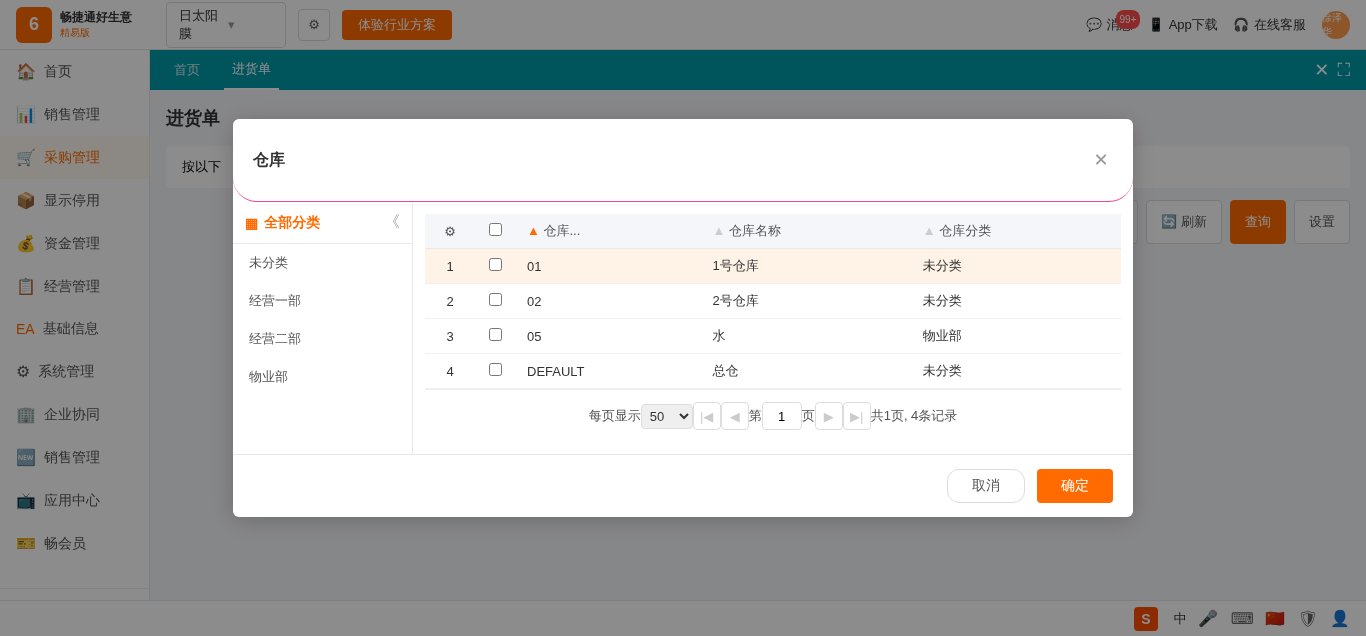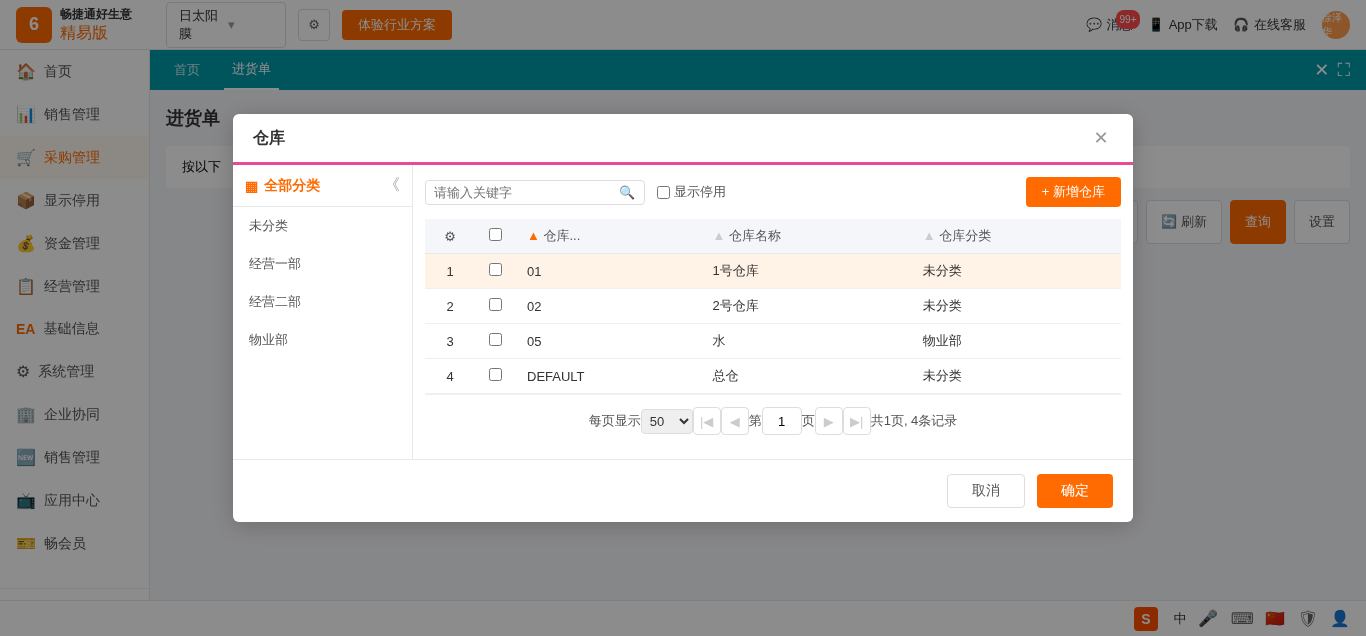--- a/index.html
+++ b/index.html
@@ -154,22 +154,23 @@
     .modal {
       background: #fff;
       border-radius: 6px;
       width: 900px;
       max-height: 620px;
       display: flex; flex-direction: column;
       box-shadow: 0 4px 24px rgba(0,0,0,0.2);
     }
     .modal-header {
       display: flex; align-items: center;
-      padding: 12px 20px;
-      border-bottom: 3px solid #ec4899;
+      padding: 29px 20px;
+      border-bottom: 1px solid #ec4899;
+      border-radius: 24px;
     }
     .modal-title { font-size: 16px; font-weight: bold; color: #333; flex: 1; }
     .modal-close {
       cursor: pointer; color: #999; font-size: 18px;
       width: 24px; height: 24px;
       display: flex; align-items: center; justify-content: center;
     }
     .modal-body { display: flex; flex: 1; overflow: hidden; }
 
     
@@ -261,21 +262,21 @@
       text-align: center; font-size: 13px;
     }
 
     
     .modal-footer {
       display: flex; justify-content: flex-end; gap: 12px;
       padding: 14px 20px;
       border-top: 1px solid #e8e8e8;
     }
     .btn-cancel {
-      padding: 7px 24px; border-radius: 4px;
+      padding: 7px 24px; border-radius: 12px;
       border: 1px solid #ddd; background: #fff;
       color: #555; cursor: pointer; font-size: 14px;
     }
     .btn-confirm {
       padding: 7px 24px; border-radius: 4px;
       border: none; background: #ff6b00;
       color: #fff; cursor: pointer; font-size: 14px;
     }
 
     
@@ -295,21 +296,21 @@
     }
   </style>
 </head>
 <body>
 
 <div class="top-header">
   <div class="logo-area">
     <div class="logo-icon">6</div>
     <div>
       <div style="font-size:12px;color:#333;font-weight:bold;">畅捷通好生意</div>
-      <div style="font-size:16px;color:#ff6b00;">精易版</div>
+      <div style="font-size:10px;color:#ff6b00;">精易版</div>
     </div>
   </div>
   <div class="store-selector">
     <span>日太阳膜</span>
     <span style="color:#999;margin-left:4px;">▾</span>
   </div>
   <div class="gear-btn">
     <span>⚙</span>
   </div>
   <div class="trial-btn">体验行业方案</div>
@@ -356,21 +357,21 @@
     </div>
     <div class="sidebar-item">
       <span class="sidebar-icon">💰</span>
       <span>资金管理</span>
     </div>
     <div class="sidebar-item">
       <span class="sidebar-icon">📋</span>
       <span>经营管理</span>
     </div>
     <div class="sidebar-item">
-      <span class="sidebar-icon" style="font-size:14px;font-weight:bold;color:#ff6b00;">EA</span>
+      <span class="sidebar-icon" style="font-size:14px;font-weight:normal;color:#ff6b00;">EA</span>
       <span>基础信息</span>
     </div>
     <div class="sidebar-item">
       <span class="sidebar-icon">⚙</span>
       <span>系统管理</span>
     </div>
     <div class="sidebar-item">
       <span class="sidebar-icon">🏢</span>
       <span>企业协同</span>
     </div>
@@ -456,31 +457,20 @@
           <span class="category-collapse">《</span>
         </div>
         <div class="category-item">未分类</div>
         <div class="category-item">经营一部</div>
         <div class="category-item">经营二部</div>
         <div class="category-item">物业部</div>
       </div>
 
       <div class="table-panel">
 
-        <div class="table-toolbar">
-          <div class="search-input-wrap">
-            <input type="text" placeholder="请输入关键字" style="">
-            <span class="search-icon">🔍</span>
-          </div>
-          <label class="checkbox-label">
-            <input type="checkbox" style="">
-            <span>显示停用</span>
-          </label>
-          <div class="add-btn">+ 新增仓库</div>
-        </div>
 
         <div style="flex:1;overflow:auto;">
           <table class="data-table">
             <thead>
               <tr>
                 <th>
                   <span>⚙</span>
                 </th>
                 <th>
                   <input type="checkbox" style="">

